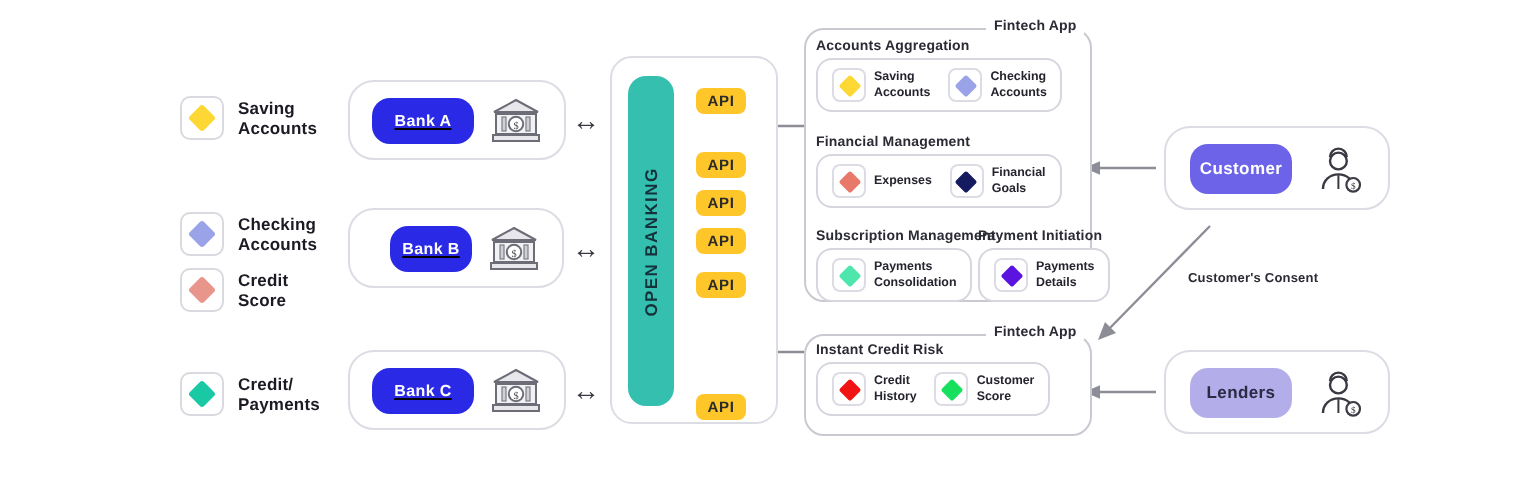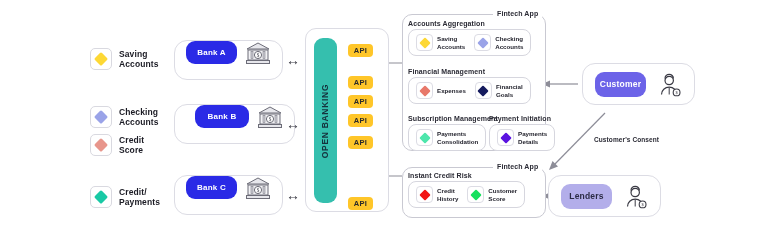--- a/index.html
+++ b/index.html
@@ -10,21 +10,21 @@
 
   
   .legend-row{display:flex;align-items:center;gap:7px;}
   .dia-chip{width:20px;height:20px;border:1.2px solid #d9d9e0;border-radius:5px;background:#fff;
             display:flex;align-items:center;justify-content:center;flex:0 0 auto;}
   .dia{width:10px;height:10px;transform:rotate(45deg);border-radius:1.5px;}
   .legend-label{font-size:8.5px;font-weight:bold;color:#1b1b24;line-height:1.22;letter-spacing:.1px;}
 
   
   .bank-card{border:1.3px solid #dcdce4;border-radius:13px;background:#fff;
-             display:flex;gap:8px;padding:0 11px;}
+             display:flex;align-items:center;gap:8px;padding:0 11px;text-decoration:underline;}
   .bank-pill{background:#2a2ae6;color:#fff;border-radius:9px;font-size:8px;font-weight:bold;
              letter-spacing:.2px;display:flex;align-items:center;justify-content:center;}
   .bank-ico{width:26px;height:24px;flex:0 0 auto;}
 
   .dbl-arrow{font-size:14px;color:#3a3a44;line-height:1;}
 
   
   .ob-wrap{border:1.2px solid #dcdce4;border-radius:11px;background:#fff;}
   .ob-bar{background:#35bfae;border-radius:9px;display:flex;align-items:center;justify-content:center;}
   .ob-text{font-size:8.5px;font-weight:bold;color:#14313c;letter-spacing:.7px;white-space:nowrap;
@@ -124,21 +124,21 @@
         <rect x="3" y="9" width="20" height="10" fill="#f2f2f5" stroke="#6d6d78" stroke-width="1"></rect>
         <rect x="6" y="10.5" width="2" height="7" fill="#cfcfd6" stroke="#7d7d88" stroke-width=".6"></rect>
         <rect x="18" y="10.5" width="2" height="7" fill="#cfcfd6" stroke="#7d7d88" stroke-width=".6"></rect>
         <circle cx="13" cy="14" r="3.6" fill="#fff" stroke="#6d6d78" stroke-width="1"></circle>
         <text x="13" y="16.4" font-size="5.2" text-anchor="middle" fill="#4a4a55" font-family="Liberation Serif, serif">$</text>
         <rect x="1.5" y="19.5" width="23" height="3" fill="#e7e7ec" stroke="#6d6d78" stroke-width="1"></rect>
       </svg>
     </span>
   </div>
 
-  <div class="abs bank-card" style="left:174px;top:104px;width:121px;height:40px;padding-left:20px;">
+  <div class="abs bank-card" style="left:174px;top:104px;width:108px;height:40px;padding-left:20px;">
     <span class="bank-pill" style="width:54px;height:23px;">Bank B</span>
     <span class="bank-ico">
       <svg viewBox="0 0 26 24" width="26" height="24">
         <polygon points="13,2 24,8 2,8" fill="#e7e7ec" stroke="#6d6d78" stroke-width="1"></polygon>
         <rect x="3" y="9" width="20" height="10" fill="#f2f2f5" stroke="#6d6d78" stroke-width="1"></rect>
         <rect x="6" y="10.5" width="2" height="7" fill="#cfcfd6" stroke="#7d7d88" stroke-width=".6"></rect>
         <rect x="18" y="10.5" width="2" height="7" fill="#cfcfd6" stroke="#7d7d88" stroke-width=".6"></rect>
         <circle cx="13" cy="14" r="3.6" fill="#fff" stroke="#6d6d78" stroke-width="1"></circle>
         <text x="13" y="16.4" font-size="5.2" text-anchor="middle" fill="#4a4a55" font-family="Liberation Serif, serif">$</text>
         <rect x="1.5" y="19.5" width="23" height="3" fill="#e7e7ec" stroke="#6d6d78" stroke-width="1"></rect>
@@ -272,21 +272,21 @@
         <path d="M9 7.5a4.2 4.2 0 0 1 8.4 0" fill="none" stroke="#3a3a44" stroke-width="1.2"></path>
         <circle cx="13.2" cy="9.5" r="4.2" fill="#fff" stroke="#3a3a44" stroke-width="1.2"></circle>
         <path d="M5.5 23.5c0-4.4 3.5-7.3 7.7-7.3s7.7 2.9 7.7 7.3" fill="#fff" stroke="#3a3a44" stroke-width="1.2"></path>
         <line x1="13.2" y1="16.6" x2="13.2" y2="23.5" stroke="#3a3a44" stroke-width="1"></line>
         <circle cx="20.6" cy="21.4" r="3.4" fill="#fff" stroke="#3a3a44" stroke-width="1.1"></circle>
         <text x="20.6" y="23.4" font-size="4.6" text-anchor="middle" fill="#3a3a44" font-family="Liberation Serif, serif">$</text>
       </svg>
     </span>
   </div>
 
-  <div class="abs actor-card" style="left:548px;top:175px;width:113px;height:42px;">
+  <div class="abs actor-card" style="left:582px;top:175px;width:113px;height:42px;">
     <span class="actor-pill" style="width:57px;height:25px;background:#b3aeea;color:#2b2b45;">Lenders</span>
     <span class="actor-ico">
       <svg viewBox="0 0 26 26" width="26" height="26">
         <path d="M9 7.5a4.2 4.2 0 0 1 8.4 0" fill="none" stroke="#3a3a44" stroke-width="1.2"></path>
         <circle cx="13.2" cy="9.5" r="4.2" fill="#fff" stroke="#3a3a44" stroke-width="1.2"></circle>
         <path d="M5.5 23.5c0-4.4 3.5-7.3 7.7-7.3s7.7 2.9 7.7 7.3" fill="#fff" stroke="#3a3a44" stroke-width="1.2"></path>
         <line x1="13.2" y1="16.6" x2="13.2" y2="23.5" stroke="#3a3a44" stroke-width="1"></line>
         <circle cx="20.6" cy="21.4" r="3.4" fill="#fff" stroke="#3a3a44" stroke-width="1.1"></circle>
         <text x="20.6" y="23.4" font-size="4.6" text-anchor="middle" fill="#3a3a44" font-family="Liberation Serif, serif">$</text>
       </svg>

